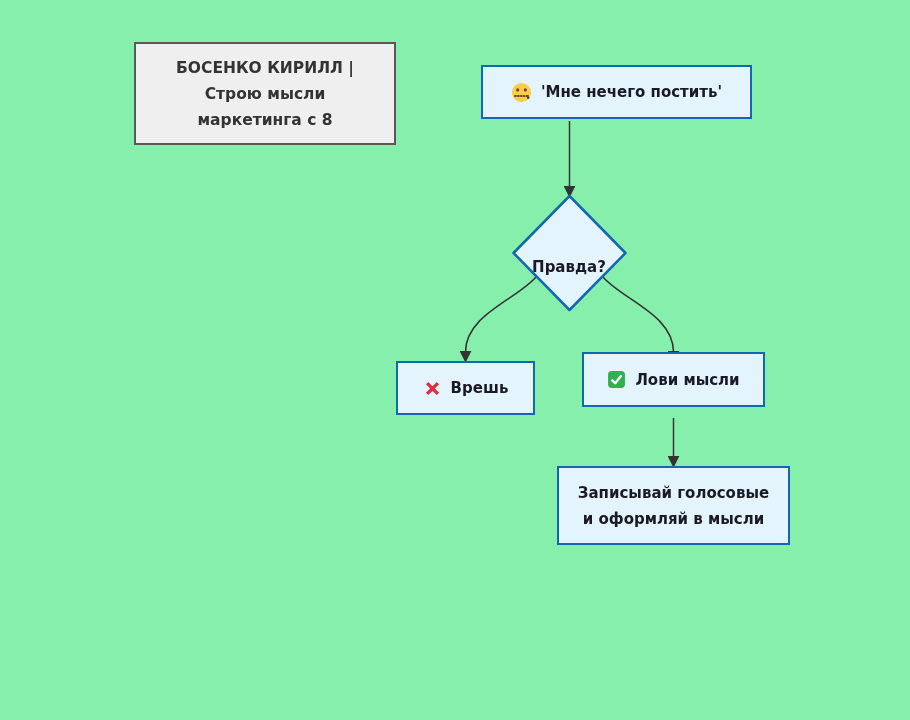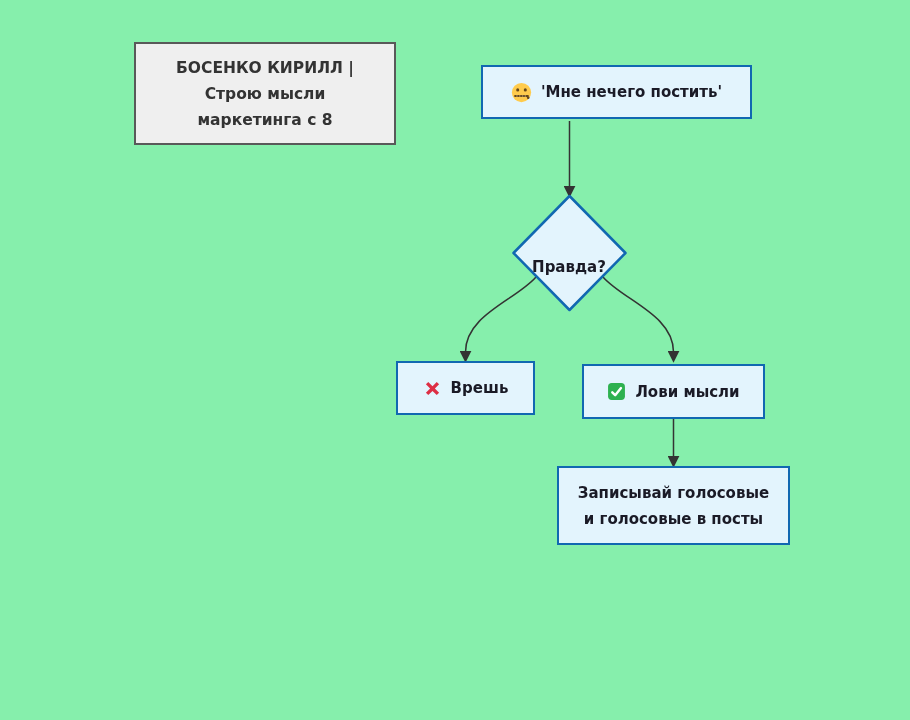--- a/index.html
+++ b/index.html
@@ -72,28 +72,28 @@
 
   <div class="node" style="left:396px;top:361px;width:139px;height:54px;">
     <span class="icon">
       <svg width="19" height="19" viewBox="0 0 36 36">
         <path d="M5.5 10 L10 5.5 L18 13.5 L26 5.5 L30.5 10 L22.5 18 L30.5 26 L26 30.5 L18 22.5 L10 30.5 L5.5 26 L13.5 18 Z" style="fill:var(--cross,#DD2E44)"></path>
       </svg>
     </span>
     <span>Врешь</span>
   </div>
 
-  <div class="node" style="left:582px;top:364px;width:183px;height:55px;">
+  <div class="node" style="left:582px;top:352px;width:183px;height:55px;">
     <span class="icon">
       <svg width="19" height="19" viewBox="0 0 36 36">
         <rect x="2" y="2" width="32" height="32" rx="7" style="fill:var(--check,#2EB150)"></rect>
         <path d="M10 19.5 L15.5 25 L26.5 11.5" stroke="#ffffff" stroke-width="4.6" fill="none" stroke-linecap="round" stroke-linejoin="round"></path>
       </svg>
     </span>
     <span>Лови мысли</span>
   </div>
 
   <div class="node multiline" style="left:557px;top:466px;width:233px;height:79px;gap:0;align-items:center;">
     <span>Записывай голосовые</span>
-    <span>и голосовые в посты</span>
+    <span>и оформляй в мысли</span>
   </div>
 
 </div>
 
 </body></html>

